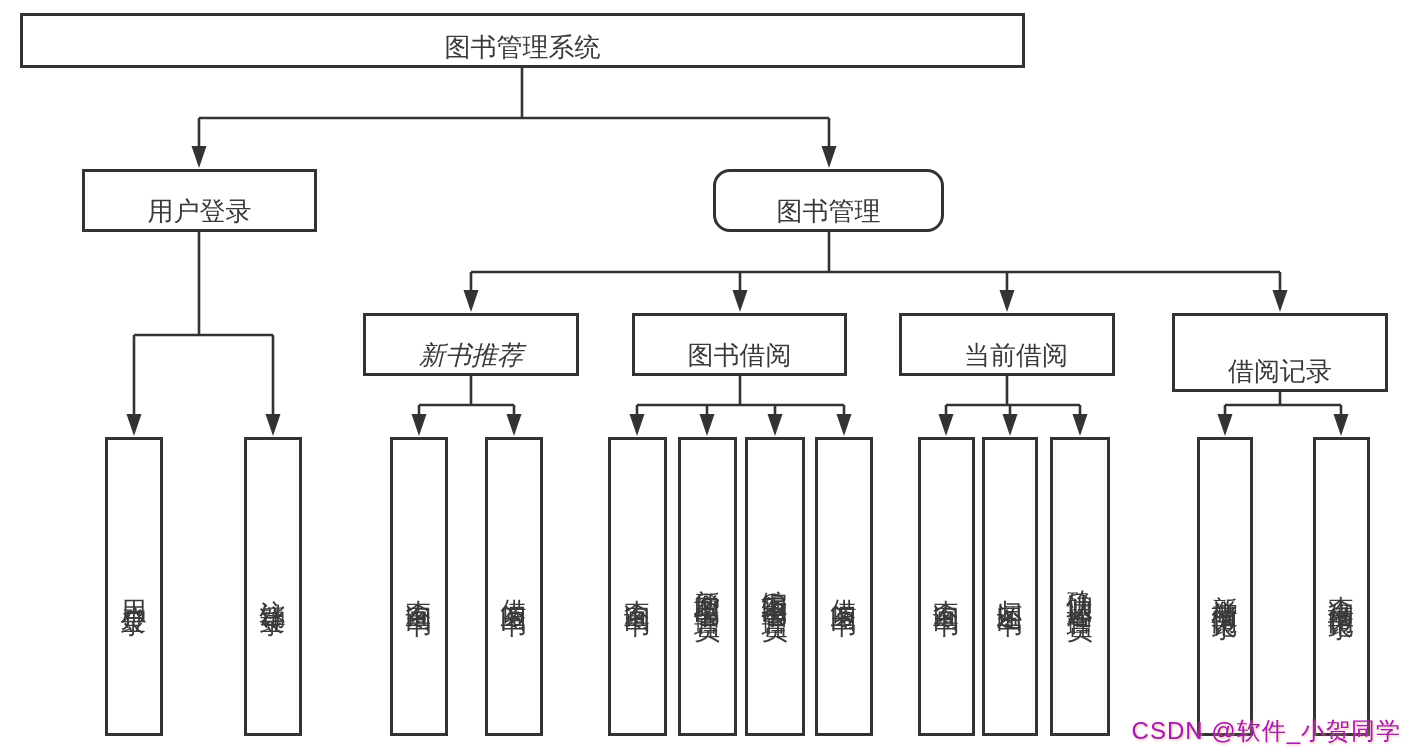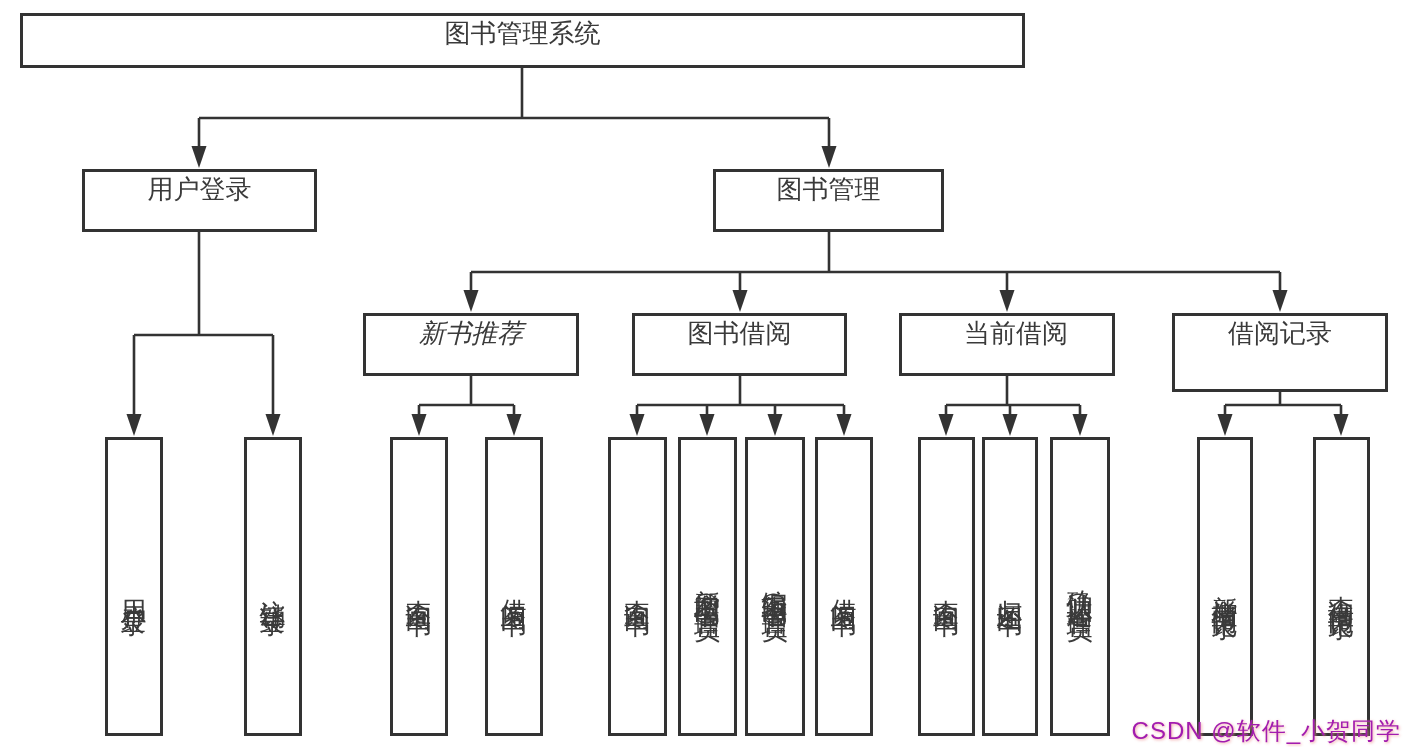--- a/index.html
+++ b/index.html
@@ -2,21 +2,21 @@
 <html><head>
 <meta charset="utf-8">
 <style>
   html,body{margin:0;padding:0;background:#ffffff;}
   body{font-family:"Liberation Sans","DejaVu Sans",sans-serif;}
   .canvas{position:relative;width:1405px;height:747px;background:#ffffff;overflow:hidden;}
   svg.wires{position:absolute;left:0;top:0;z-index:1;}
   .hnode{
     position:absolute;z-index:2;box-sizing:border-box;
     border:3px solid #333333;background:#ffffff;
-    display:flex;align-items:flex-start;justify-content:center;
+    display:flex;align-items:flex-end;justify-content:center;
     font-size:26px;color:#3a3a3a;white-space:nowrap;
   }
   .vnode{
     position:absolute;z-index:2;box-sizing:border-box;
     border:3px solid #333333;background:#ffffff;
     display:flex;align-items:center;justify-content:center;
   }
   .vnode .vtext{
     writing-mode:vertical-rl;text-orientation:mixed;
     font-size:26px;color:#3a3a3a;letter-spacing:4px;line-height:1;
@@ -72,21 +72,21 @@
     </g>
   </svg>
 
   <div class="hnode" style="left:20px;top:13px;width:1005px;height:55px;">
     <span>图书管理系统</span>
   </div>
 
   <div class="hnode" style="left:82px;top:169px;width:235px;height:63px;">
     <span>用户登录</span>
   </div>
-  <div class="hnode" style="left:713px;top:169px;width:231px;height:63px;">
+  <div class="hnode" style="left:713px;top:169px;width:231px;height:63px;border-radius:17px;">
     <span>图书管理</span>
   </div>
 
   <div class="hnode" style="left:363px;top:313px;width:216px;height:63px;font-style:italic;">
     <span>新书推荐</span>
   </div>
   <div class="hnode" style="left:632px;top:313px;width:215px;height:63px;">
     <span>图书借阅</span>
   </div>
   <div class="hnode" style="left:899px;top:313px;width:216px;height:63px;padding-left:18px;">

